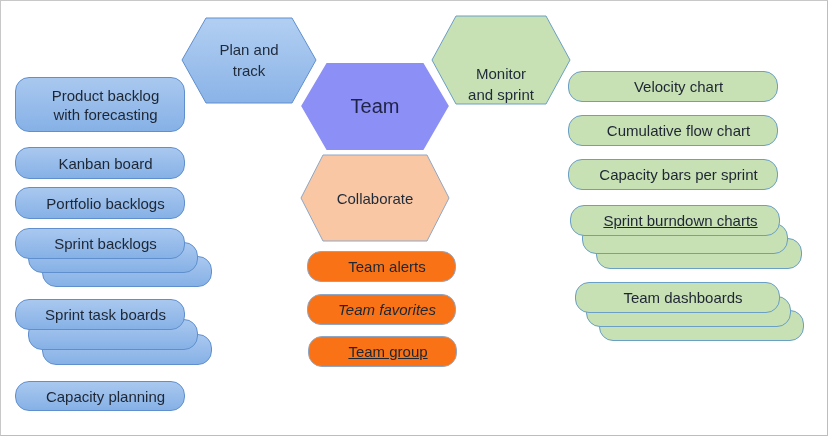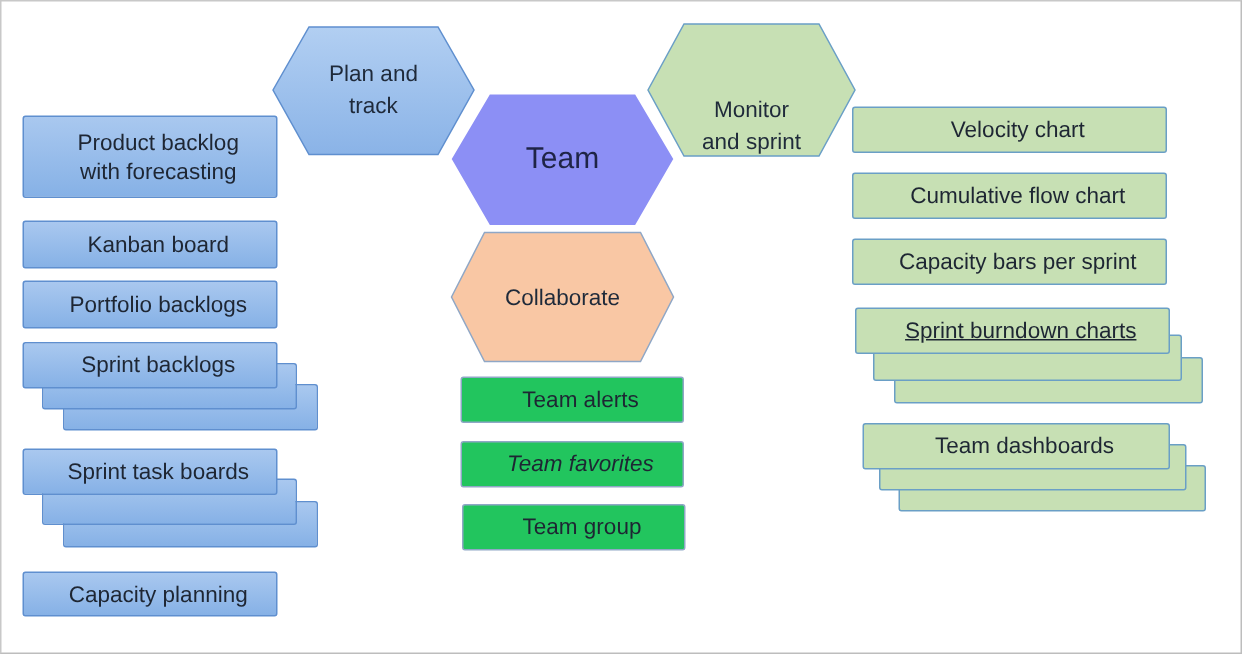--- a/index.html
+++ b/index.html
@@ -1,24 +1,24 @@
 <!DOCTYPE html>
 <html><head>
 <meta charset="utf-8">
 <style>
   html, body { margin: 0; padding: 0; background: #ffffff; }
   body { width: 828px; height: 436px; position: relative; overflow: hidden; font-family: "Liberation Sans", sans-serif; }
   #frame { position: absolute; left: 0; top: 0; width: 826px; height: 434px; border: 1px solid #c8c8c8; border-right-color: #bdbdbd; border-bottom-color: #bdbdbd; background: #fff; }
   svg#hexes { position: absolute; left: 0; top: 0; width: 828px; height: 436px; }
   .hex-label { position: absolute; display: flex; align-items: center; justify-content: center; text-align: center; color: #1f2a3a; font-size: 15px; line-height: 21px; }
   .hex-label.team { font-size: 20px; color: #1f2446; }
-  .box { position: absolute; box-sizing: border-box; border-radius: 2px; display: flex; align-items: center; justify-content: center; text-align: center; font-size: 15px; color: #1e2633; line-height: 19px; padding-left: 11px; }
+  .box { position: absolute; box-sizing: border-box; border-radius: 14px; display: flex; align-items: center; justify-content: center; text-align: center; font-size: 15px; color: #1e2633; line-height: 19px; padding-left: 11px; }
   .blue { background: linear-gradient(#a9c8ef, #86b1e6); border: 1px solid #5f8fcf; }
   .green { background: #c7e0b4; border: 1px solid #6a9fc6; }
-  .orange { background: #22c55e; border: 1px solid #8fa7c6; }
+  .orange { background: #f97316; border: 1px solid #8fa7c6; }
   .stack { color: transparent; }
 </style>
 </head>
 <body>
 
 <div id="frame"></div>
 
 <svg id="hexes" viewBox="0 0 828 436">
   <defs>
     <linearGradient id="gBlue" x1="0" y1="0" x2="0" y2="1">
@@ -55,21 +55,21 @@
 <div class="box blue" style="left:15px;top:228px;width:170px;height:31px;">Sprint backlogs</div>
 
 <div class="box blue stack" style="left:42px;top:334px;width:170px;height:31px;"></div>
 <div class="box blue stack" style="left:28px;top:319px;width:170px;height:31px;"></div>
 <div class="box blue" style="left:15px;top:299px;width:170px;height:31px;">Sprint task boards</div>
 
 <div class="box blue" style="left:15px;top:381px;width:170px;height:30px;">Capacity planning</div>
 
 <div class="box orange" style="left:307px;top:251px;width:149px;height:31px;">Team alerts</div>
 <div class="box orange" style="left:307px;top:294px;width:149px;height:31px;font-style:italic;">Team favorites</div>
-<div class="box orange" style="left:308px;top:336px;width:149px;height:31px;">Team group</div>
+<div class="box orange" style="left:308px;top:336px;width:149px;height:31px;text-decoration:underline;">Team group</div>
 
 <div class="box green" style="left:568px;top:71px;width:210px;height:31px;">Velocity chart</div>
 <div class="box green" style="left:568px;top:115px;width:210px;height:31px;">Cumulative flow chart</div>
 <div class="box green" style="left:568px;top:159px;width:210px;height:31px;">Capacity bars per sprint</div>
 
 <div class="box green stack" style="left:596px;top:238px;width:206px;height:31px;"></div>
 <div class="box green stack" style="left:582px;top:223px;width:206px;height:31px;"></div>
 <div class="box green" style="left:570px;top:205px;width:210px;height:31px;text-decoration:underline;">Sprint burndown charts</div>
 
 <div class="box green stack" style="left:599px;top:310px;width:205px;height:31px;"></div>

